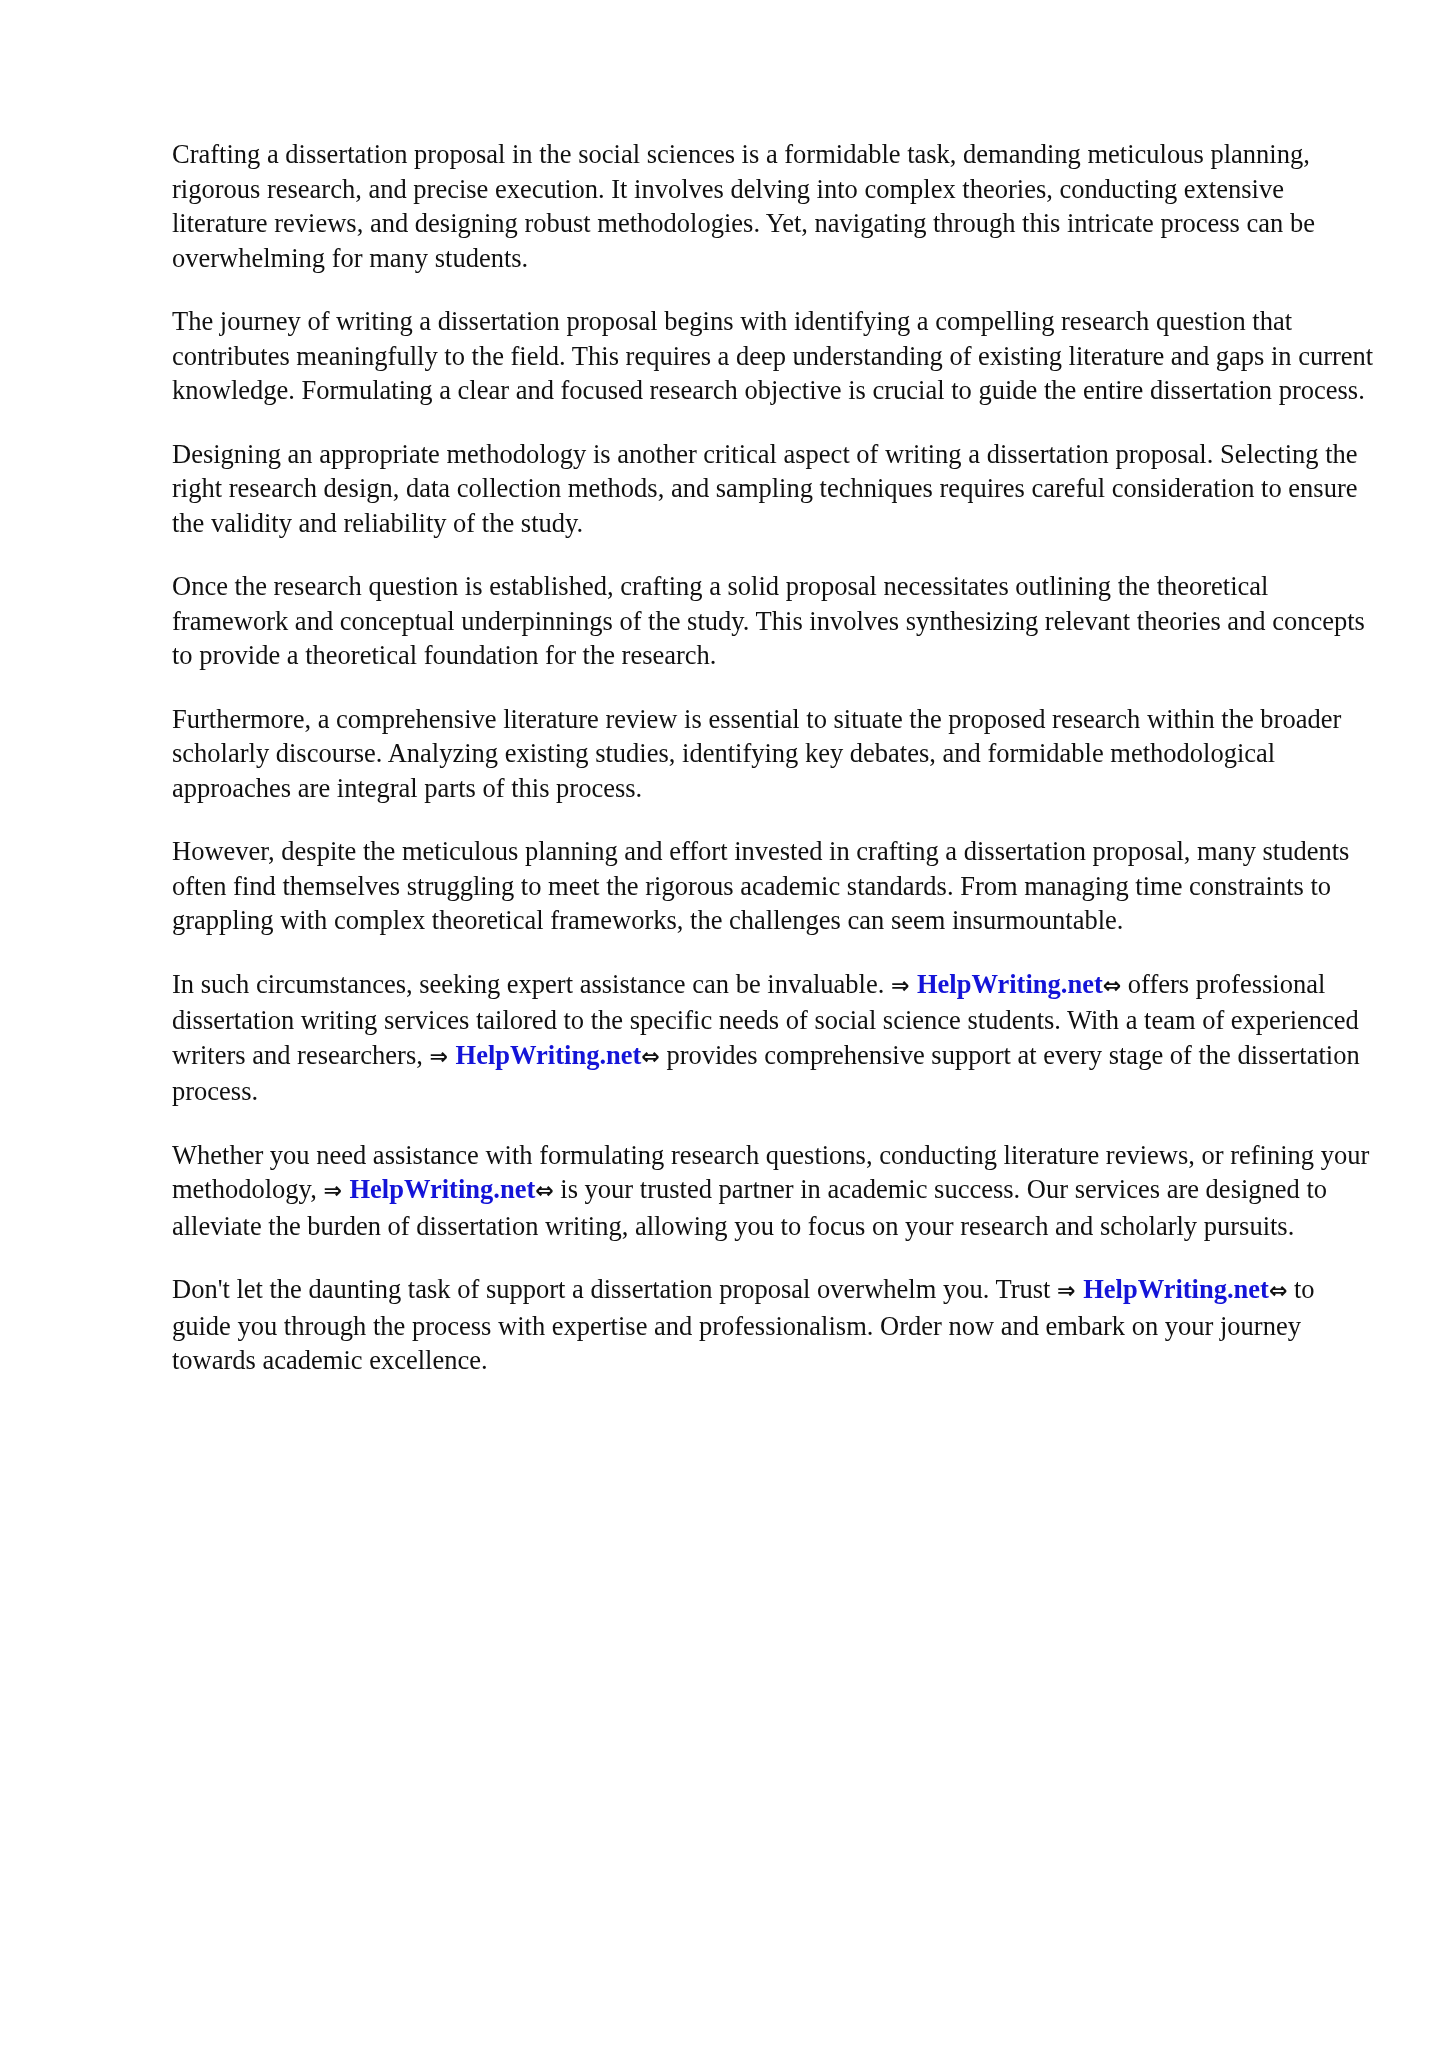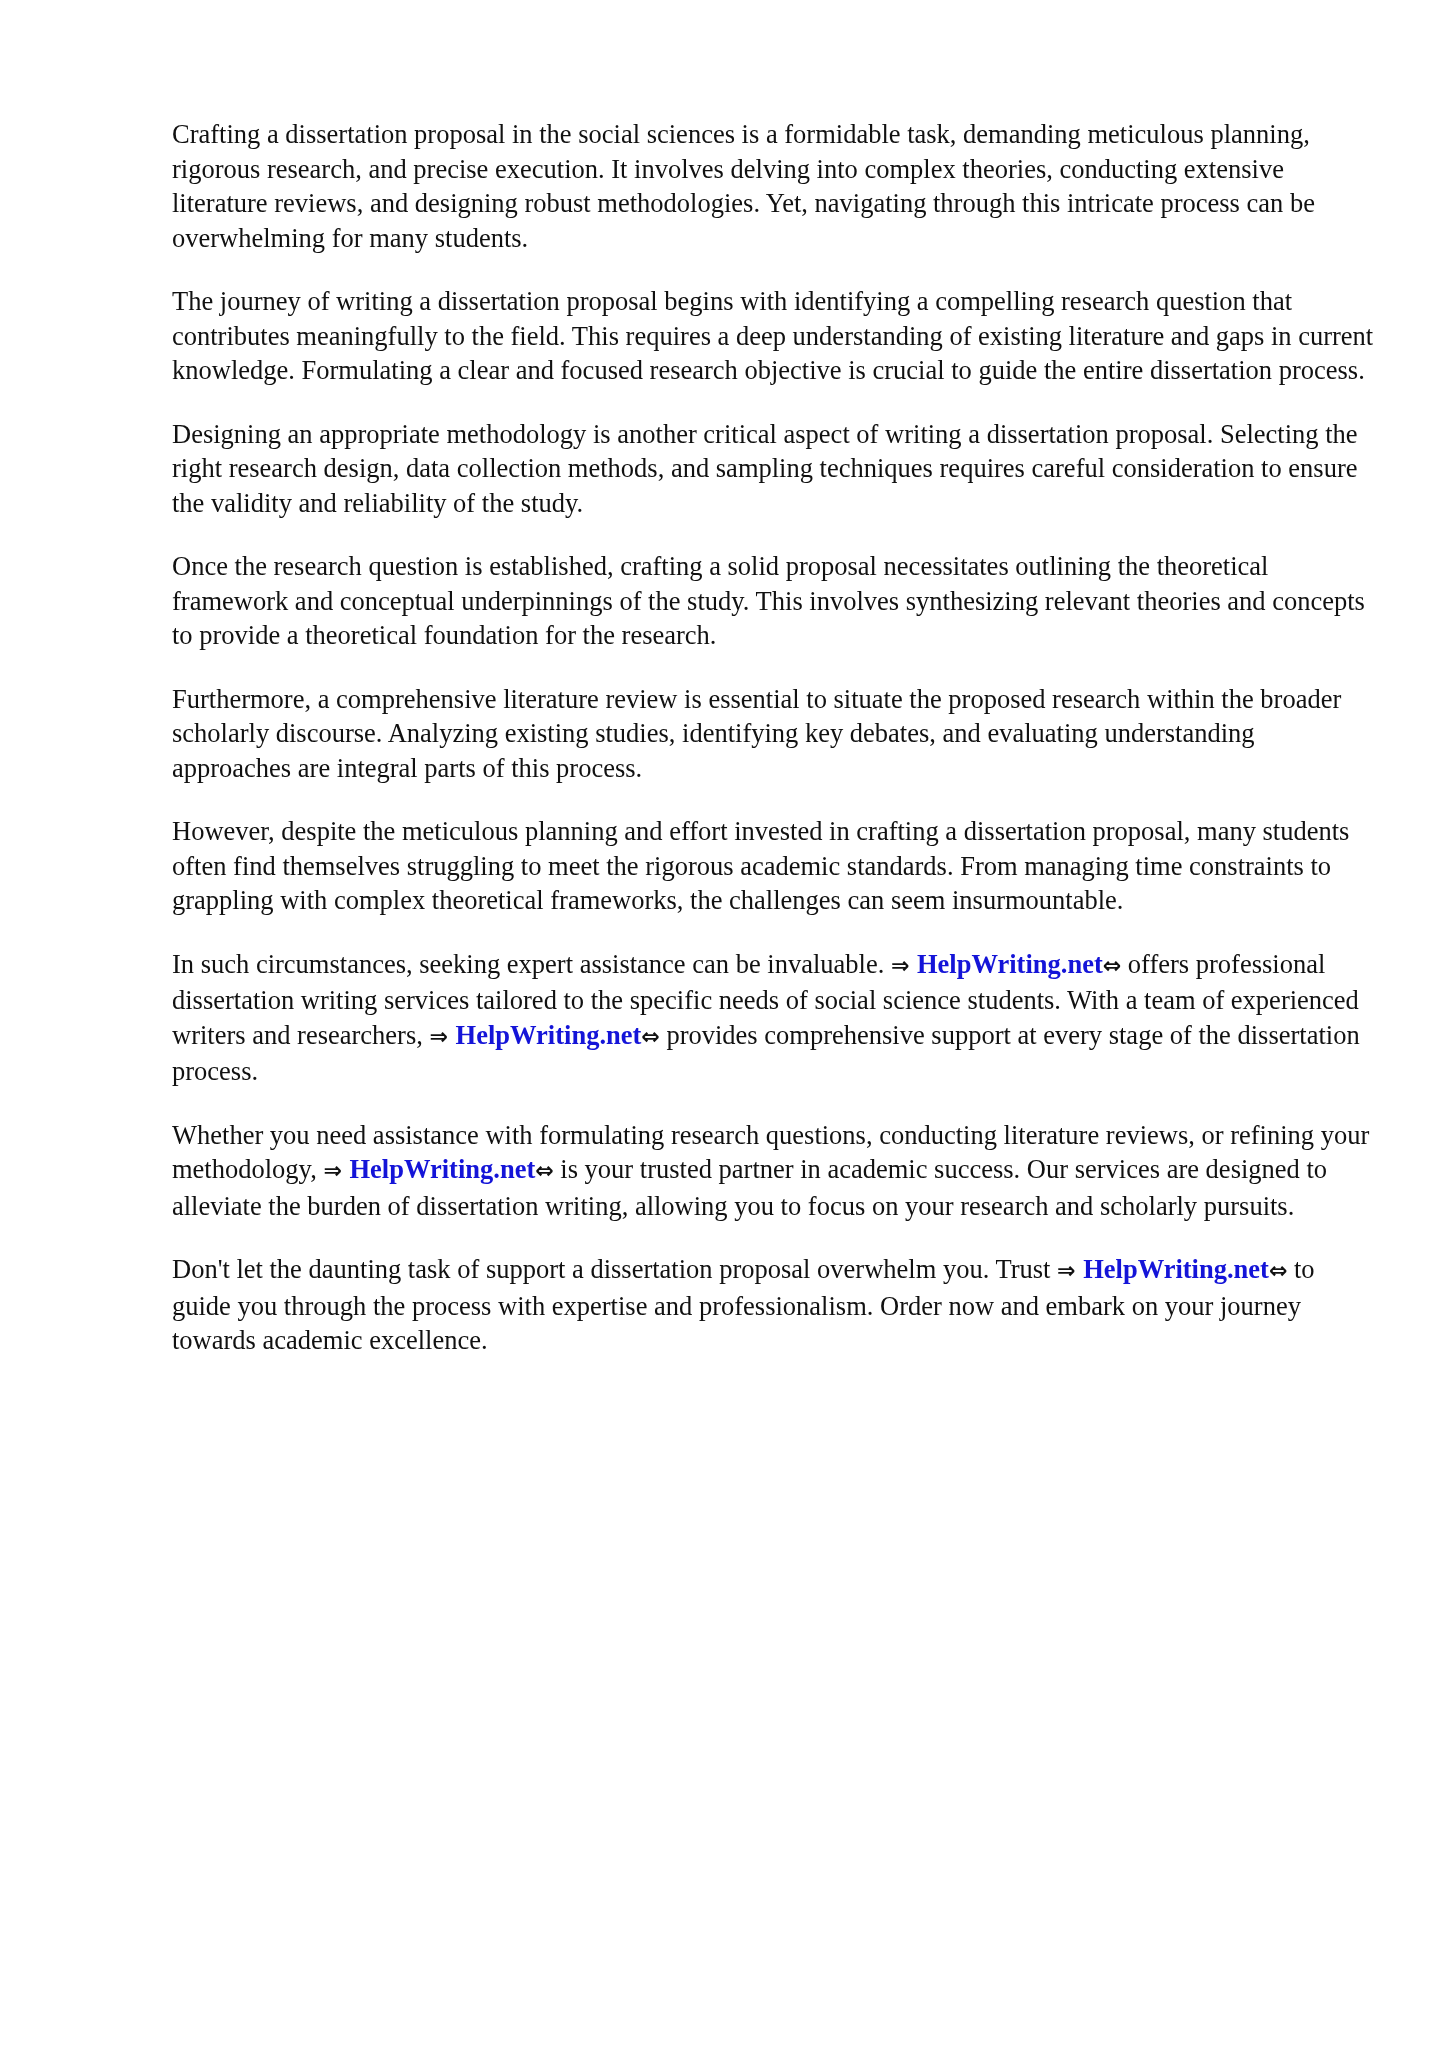--- a/index.html
+++ b/index.html
@@ -1,30 +1,30 @@
 <!DOCTYPE html>
 <html><head>
 <meta charset="utf-8">
 <style>
   html, body { margin: 0; padding: 0; background: #ffffff; }
   body { width: 1447px; height: 2048px; position: relative; overflow: hidden; }
   .page {
-    position: absolute; left: 172px; top: 117px; width: 1205px;
+    position: absolute; left: 172px; top: 137px; width: 1205px;
     font-family: "Liberation Serif", serif; font-size: 26.5px; line-height: 34.5px; color: #111111;
   }
   .para { margin: 0 0 29px 0; }
   .link { color: #1414d8; font-weight: bold; text-decoration: none; margin-top: 36px; }
   .arrow { font-family: "DejaVu Sans", sans-serif; font-size: 22px; font-weight: bold; color: #111; }
 </style>
 </head>
 <body>
 
 <div class="page" id="doc">
     <p class="para"><span>Crafting a dissertation proposal in the social sciences is a formidable task, demanding meticulous planning, rigorous research, and precise execution. It involves delving into complex theories, conducting extensive literature reviews, and designing robust methodologies. Yet, navigating through this intricate process can be overwhelming for many students.</span></p>
     <p class="para"><span>The journey of writing a dissertation proposal begins with identifying a compelling research question that contributes meaningfully to the field. This requires a deep understanding of existing literature and gaps in current knowledge. Formulating a clear and focused research objective is crucial to guide the entire dissertation process.</span></p>
     <p class="para"><span>Designing an appropriate methodology is another critical aspect of writing a dissertation proposal. Selecting the right research design, data collection methods, and sampling techniques requires careful consideration to ensure the validity and reliability of the study.</span></p>
     <p class="para"><span>Once the research question is established, crafting a solid proposal necessitates outlining the theoretical framework and conceptual underpinnings of the study. This involves synthesizing relevant theories and concepts to provide a theoretical foundation for the research.</span></p>
-    <p class="para"><span>Furthermore, a comprehensive literature review is essential to situate the proposed research within the broader scholarly discourse. Analyzing existing studies, identifying key debates, and evaluating understanding approaches are integral parts of this process.</span></p>
+    <p class="para"><span>Furthermore, a comprehensive literature review is essential to situate the proposed research within the broader scholarly discourse. Analyzing existing studies, identifying key debates, and formidable methodological approaches are integral parts of this process.</span></p>
     <p class="para"><span>However, despite the meticulous planning and effort invested in crafting a dissertation proposal, many students often find themselves struggling to meet the rigorous academic standards. From managing time constraints to grappling with complex theoretical frameworks, the challenges can seem insurmountable.</span></p>
     <p class="para"><span>In such circumstances, seeking expert assistance can be invaluable. </span><span class="arrow">⇒ </span><a class="link" style="color: rgb(20, 20, 216);">HelpWriting.net</a><span class="arrow">⇔</span><span> offers professional dissertation writing services tailored to the specific needs of social science students. With a team of experienced writers and researchers, </span><span class="arrow">⇒ </span><a class="link" style="color: rgb(20, 20, 216);">HelpWriting.net</a><span class="arrow">⇔</span><span> provides comprehensive support at every stage of the dissertation process.</span></p>
     <p class="para"><span>Whether you need assistance with formulating research questions, conducting literature reviews, or refining your methodology, </span><span class="arrow">⇒ </span><a class="link" style="color: rgb(20, 20, 216);">HelpWriting.net</a><span class="arrow">⇔</span><span> is your trusted partner in academic success. Our services are designed to alleviate the burden of dissertation writing, allowing you to focus on your research and scholarly pursuits.</span></p>
     <p class="para"><span>Don't let the daunting task of support a dissertation proposal overwhelm you. Trust </span><span class="arrow">⇒ </span><a class="link" style="color: rgb(20, 20, 216);">HelpWriting.net</a><span class="arrow">⇔</span><span> to guide you through the process with expertise and professionalism. Order now and embark on your journey towards academic excellence.</span></p>
   </div>
 
 </body></html>

